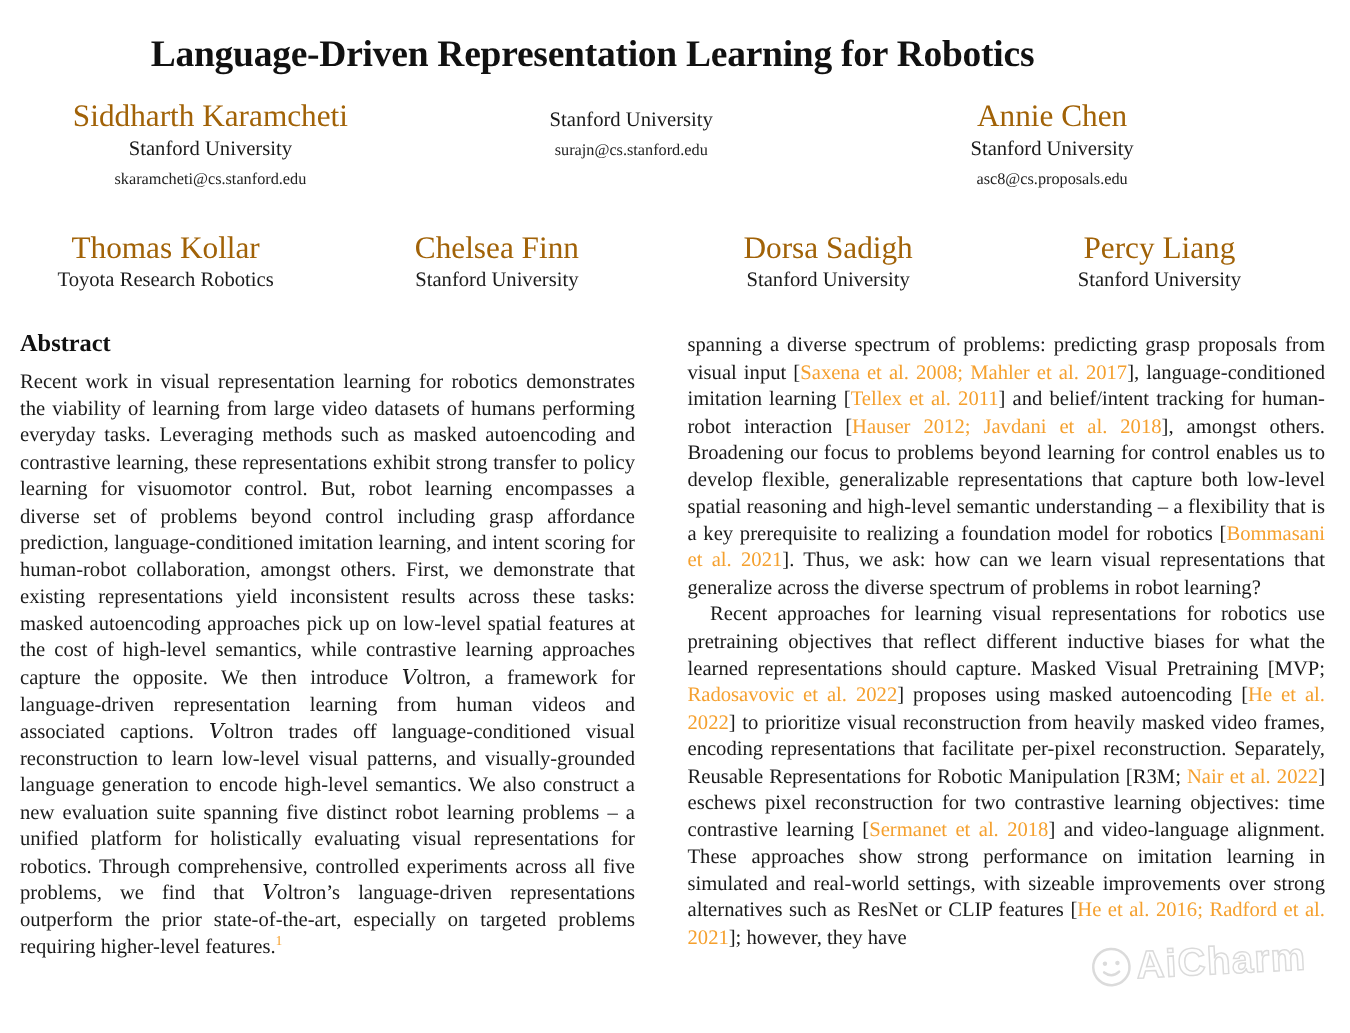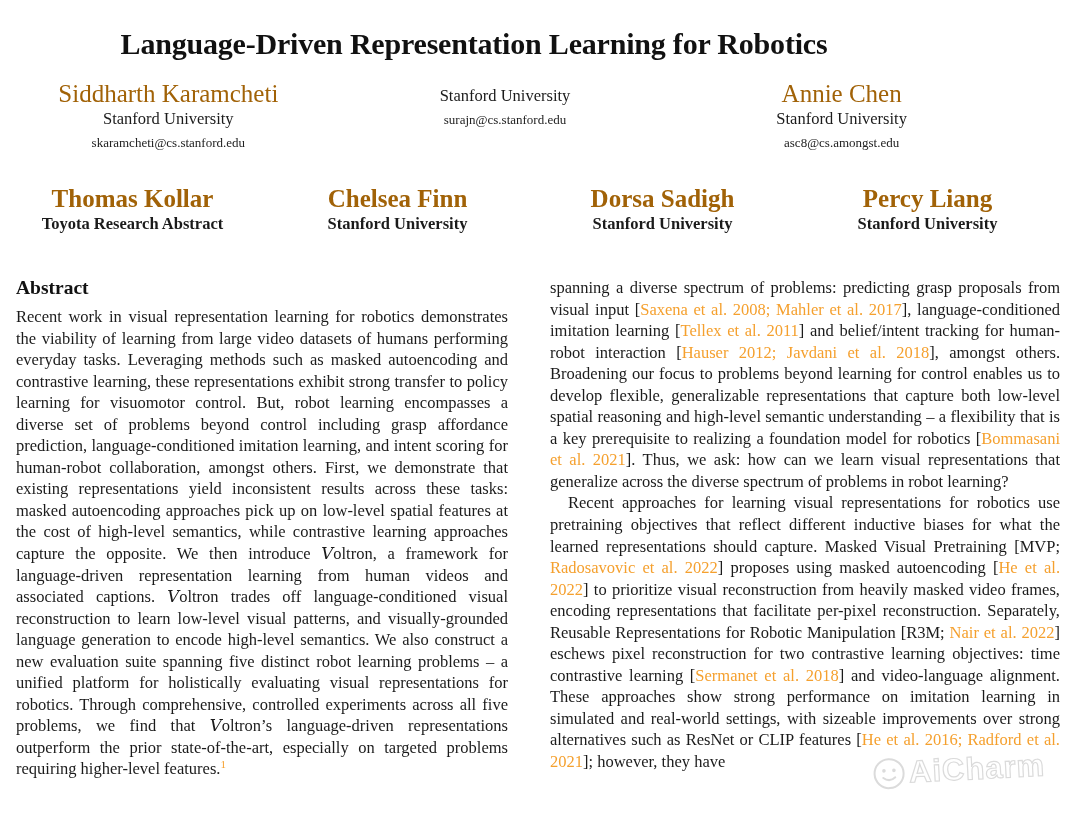--- a/index.html
+++ b/index.html
@@ -22,32 +22,32 @@
     color: #111;
   }
 
   
   .authors-row-1 {
     display: grid; grid-template-columns: repeat(3, 1fr);
     width: 1010px; margin: 21px auto 0; text-align: center;
   }
   .authors-row-2 {
     display: grid; grid-template-columns: repeat(4, 1fr);
-    width: 1060px; margin: 35px auto 0; text-align: center; font-weight: bold;
+    width: 1060px; margin: 35px auto 0; text-align: center;
   }
   .author-name { font-size: 25px; line-height: 23px; color: #a16207; }
   .author-affil { font-size: 16.5px; line-height: 21px; margin-top: 3px; }
   .author-email {
     font-family: Liberation Serif, serif;
     font-size: 13px; line-height: 18px; margin-top: 5px; color: #222;
   }
 
   
   .content {
-    position: absolute; top: 277px; left: 16px;
+    position: absolute; top: 265px; left: 16px;
     width: 1044px;
     display: grid; grid-template-columns: 492px 510px; column-gap: 42px;
   }
   .abstract-heading {
     margin: 0 0 7px 0;
     font-size: 19.5px; font-weight: 700; color: #111;
   }
   .body-par {
     margin: 0;
     font-size: 16.5px; line-height: 21.55px;
@@ -94,28 +94,28 @@
       <div class="author-affil">Stanford University</div>
       <div class="author-email">skaramcheti@cs.stanford.edu</div>
     </div>
     <div class="author">
       <div class="author-affil">Stanford University</div>
       <div class="author-email">surajn@cs.stanford.edu</div>
     </div>
     <div class="author">
       <div class="author-name">Annie Chen</div>
       <div class="author-affil">Stanford University</div>
-      <div class="author-email">asc8@cs.amongst.edu</div>
+      <div class="author-email">asc8@cs.proposals.edu</div>
     </div>
   </div>
 
   <div class="authors-row-2">
     <div class="author">
       <div class="author-name">Thomas Kollar</div>
-      <div class="author-affil">Toyota Research Abstract</div>
+      <div class="author-affil">Toyota Research Robotics</div>
     </div>
     <div class="author">
       <div class="author-name">Chelsea Finn</div>
       <div class="author-affil">Stanford University</div>
     </div>
     <div class="author">
       <div class="author-name">Dorsa Sadigh</div>
       <div class="author-affil">Stanford University</div>
     </div>
     <div class="author">

